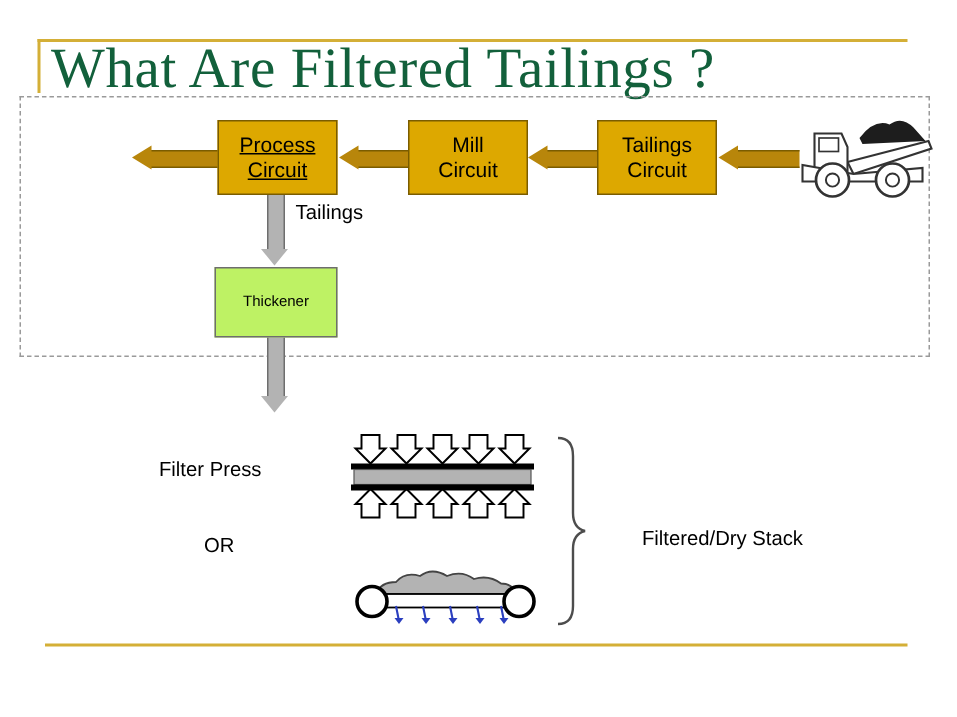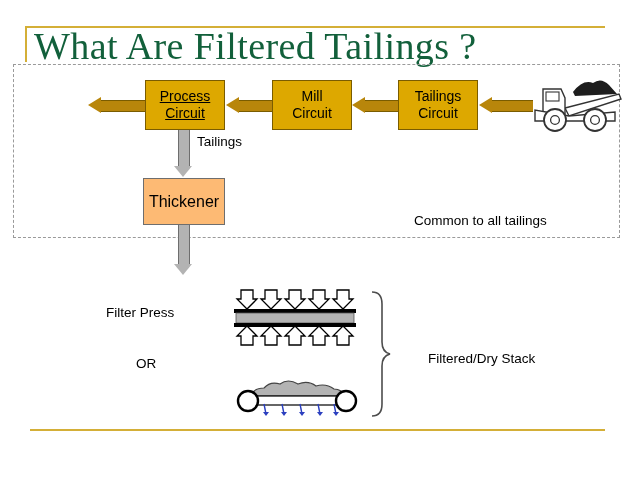--- a/index.html
+++ b/index.html
@@ -20,23 +20,23 @@
   
   .dashed-box{position:absolute;left:13px;top:64px;width:607px;height:174px;
               border:1px dashed #9a9a9a;box-sizing:border-box;}
 
   
   .pbox{position:absolute;box-sizing:border-box;background:#dda800;
         border:1.5px solid #7a5c00;display:flex;flex-direction:column;
         align-items:center;justify-content:center;
         font-size:14px;line-height:17px;color:#000;text-align:center;}
   .pbox span{display:block;}
-  .gbox{position:absolute;box-sizing:border-box;background:#fdba74;
+  .gbox{position:absolute;box-sizing:border-box;background:#bef264;
         border:1.5px solid #6e6e6e;display:flex;align-items:center;
-        justify-content:center;font-size:16px;color:#000;}
+        justify-content:center;font-size:10px;color:#000;}
 
   
   .gold-arrow{position:absolute;height:16px;}
   .gold-arrow .shaft{position:absolute;right:0;top:3px;height:10px;left:12px;
                      background:#b8860b;border-top:1px solid #7a5c00;border-bottom:1px solid #7a5c00;}
   .gold-arrow .head{position:absolute;left:0;top:0;width:0;height:0;
                     border-top:8px solid transparent;border-bottom:8px solid transparent;
                     border-right:13px solid #b8860b;}
 
   
@@ -60,21 +60,20 @@
 <div id="slide">
 
   <div class="rule-top"></div>
   <div class="rule-top-tick"></div>
   <div class="rule-bottom"></div>
 
   <div class="title">What Are Filtered Tailings ?</div>
 
   <div class="dashed-box"></div>
 
-  <div class="lbl" style="left:414px;top:212px;">Common to all tailings</div>
 
 
   <div class="lbl" style="left:197px;top:133px;">Tailings</div>
 
   <div class="gold-arrow" style="left:88px;top:97px;width:58px;">
     <div class="shaft"></div>
       <div class="head"></div>
   </div>
   <div class="gold-arrow" style="left:226px;top:97px;width:46px;">
     <div class="shaft"></div>

